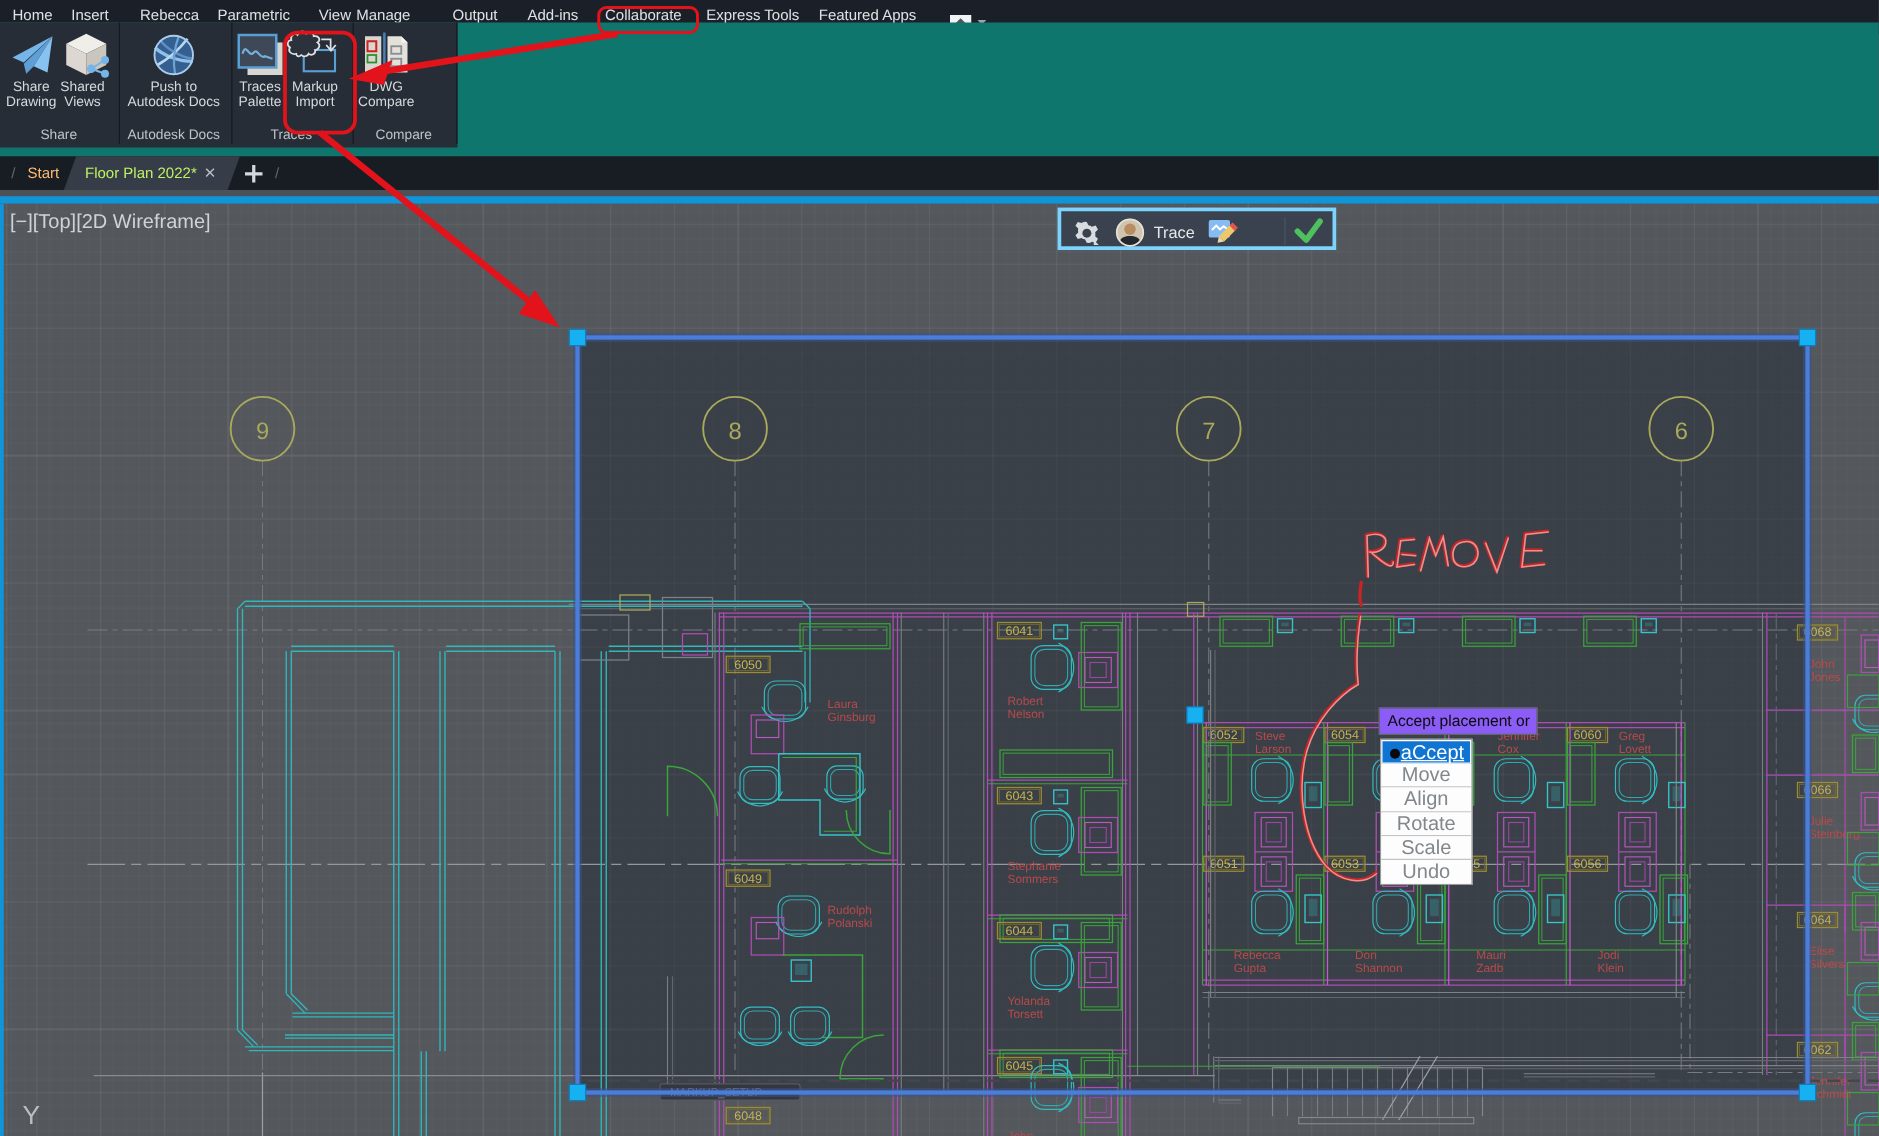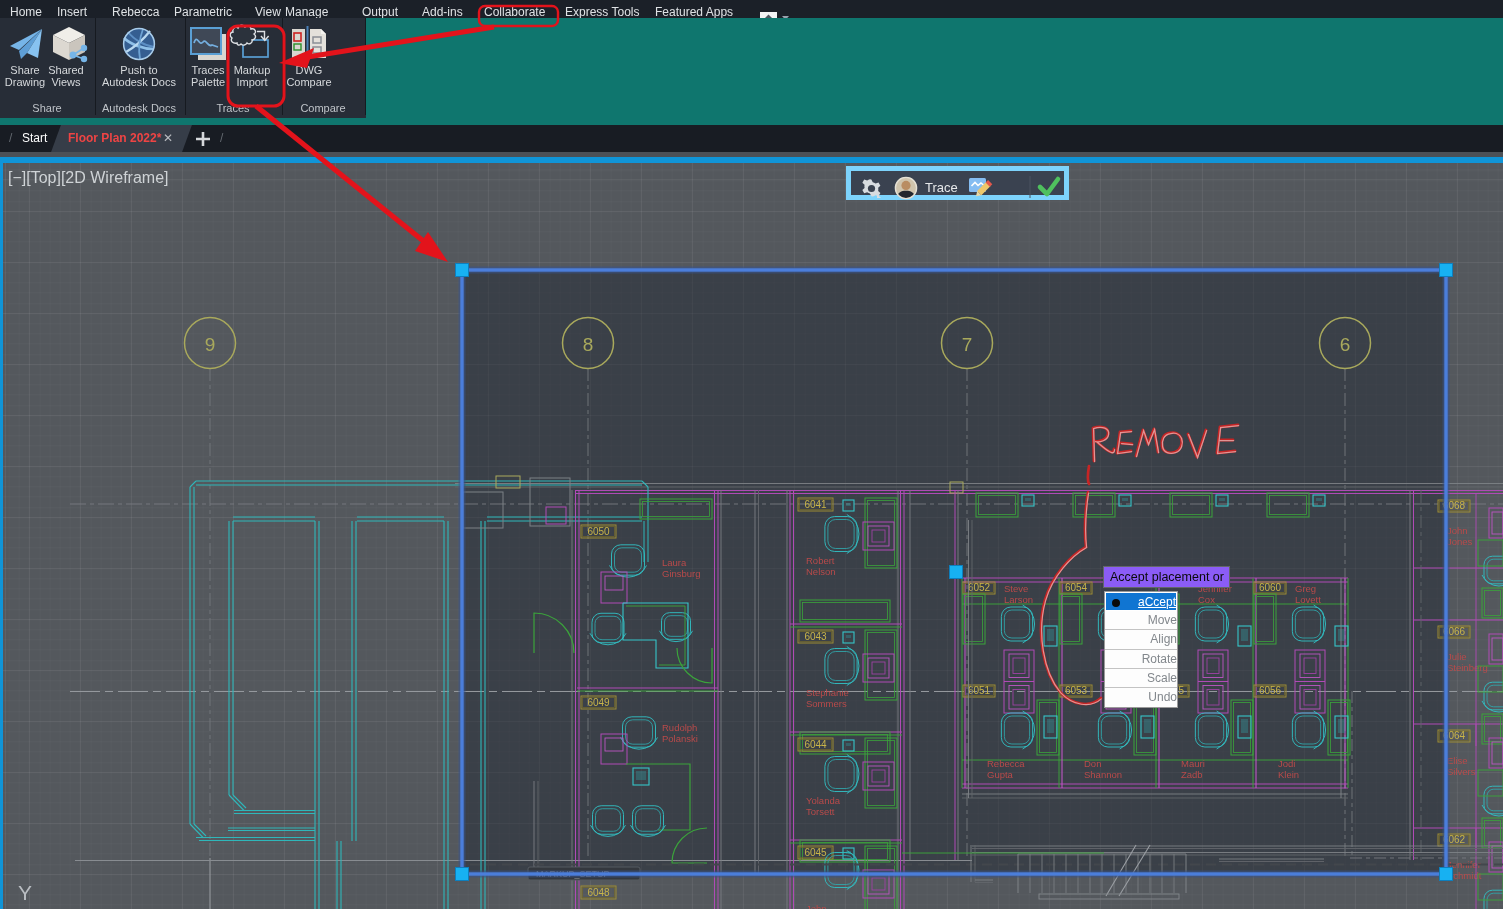--- a/index.html
+++ b/index.html
@@ -17,27 +17,27 @@
 #canvas{left:0;top:163px;width:1503px;height:746px;background:#54585d;
  background-image:
   repeating-linear-gradient(to right, rgba(255,255,255,0.05) 0 1px, transparent 1px 51px),
   repeating-linear-gradient(to bottom, rgba(255,255,255,0.05) 0 1px, transparent 1px 51px),
   repeating-linear-gradient(to right, rgba(255,255,255,0.018) 0 1px, transparent 1px 10.2px),
   repeating-linear-gradient(to bottom, rgba(255,255,255,0.018) 0 1px, transparent 1px 10.2px);
  background-position:29px 48px,29px 48px,8.6px 7.2px,8.6px 7.2px}
 #leftedge{left:0;top:163px;width:3px;height:746px;background:#1095d8}
 #vplabel{left:8px;top:169px;font-size:16px;color:#cfd3d6}
 #ucsy{left:18px;top:881px;font-size:21px;color:#b9bdc2}
-#tracebar{left:846px;top:166px;width:223px;height:34px;background:#3a4250;border:5px solid #7dd3fc}
+#tracebar{left:846px;top:166px;width:223px;height:34px;background:#3a4250;border:3px solid #7dd3fc}
 #tooltip{left:1103px;top:566px;width:127px;height:22px;background:#8b5cf6;border:1px solid #63666a;font-size:12.5px;color:#0a0a0a;line-height:20px;padding-left:6px}
 #dynmenu{left:1104px;top:591px;width:74px;background:#f4f4f4;border:1px solid #9a9a9a}
-.mi{height:19.2px;border-bottom:1px solid #c3c3c3;font-size:12px;color:#82878c;text-align:right;line-height:19px;background:#fdfdfd}
+.mi{height:19.2px;border-bottom:1px solid #c3c3c3;font-size:16px;color:#82878c;text-align:center;line-height:19px;background:#fdfdfd}
 #mi-first{background:#1075d2;color:#fff;border:1px solid #fff;position:relative;padding-left:10px}
 #mi-first u{text-decoration:underline}
-.tab{position:absolute;font-size:12px;color:#ffffff}
+.tab{position:absolute;font-size:12px;color:#fdba74}
 </style></head>
 <body>
 <div class="abs" id="menubar">
   <span style="left:10px">Home</span>
     <span style="left:57px">Insert</span>
   <span style="left:112px">Rebecca</span>
     <span style="left:174px">Parametric</span>
   <span style="left:255px">View</span>
     <span style="left:285px">Manage</span>
   <span style="left:362px">Output</span>
@@ -115,21 +115,21 @@
       <path d="M321 11 l5 5 h-5 Z" fill="#f5f3ef"></path>
       <rect x="313" y="19" width="8" height="6" fill="none" stroke="#8a8f96" stroke-width="1.5"></rect>
       <rect x="313" y="29" width="8" height="6" fill="none" stroke="#8a8f96" stroke-width="1.5"></rect>
     </g>
   </svg>
 </div>
 <div class="abs" id="tabbar">
   <span class="tab" style="left:9px;top:6px;color:#62686f">/</span>
   <span class="tab" style="left:22px;top:6px">Start</span>
   <div class="abs" style="left:56px;top:0;width:131px;height:27px;background:#363d48;transform:skewX(-20deg)"></div>
-  <span class="tab" style="left:68px;top:6px;font-weight:bold;color:#ef4444">Floor Plan 2022*</span>
+  <span class="tab" style="left:68px;top:6px;font-weight:normal;color:#bef264">Floor Plan 2022*</span>
   <span class="tab" style="left:163px;top:6px;color:#b9bcc0">✕</span>
   <svg class="abs" style="left:195px;top:6px" width="16" height="16">
       <path d="M8 1 V15 M1 8 H15" stroke="#d5d8db" stroke-width="2.6"></path>
     </svg>
   <span class="tab" style="left:220px;top:6px;color:#62686f">/</span>
 </div>
 <div class="abs" id="graystrip"></div>
 <div class="abs" id="blueband"></div>
 <div class="abs" id="canvas">
   <svg width="1503" height="746" viewBox="0 163 1503 746" style="position:absolute;left:0;top:0">

